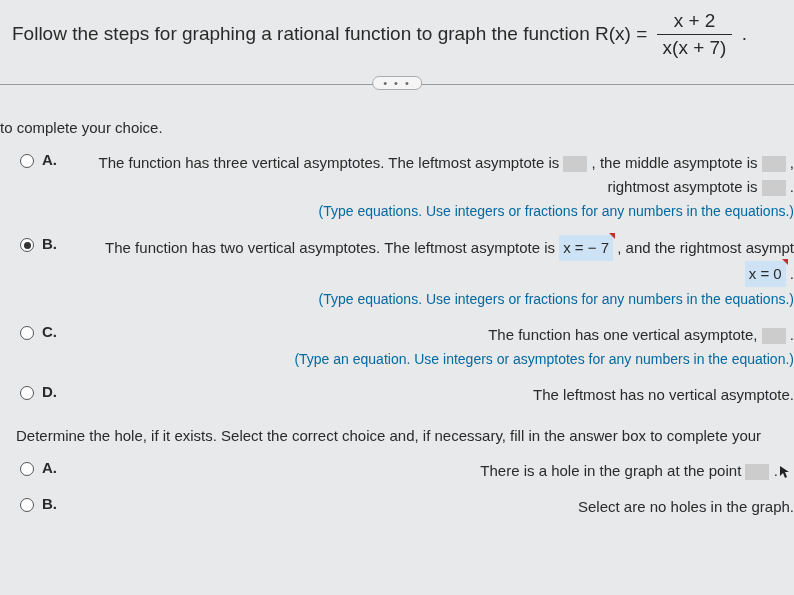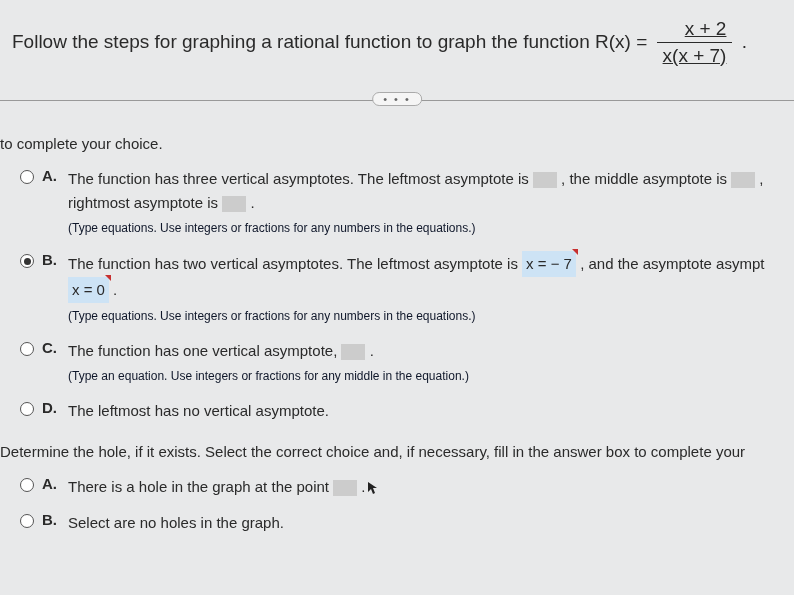--- a/index.html
+++ b/index.html
@@ -17,23 +17,22 @@
       overflow: hidden;
       padding: 10px 0 0 0;
     }
     .question-header {
       padding: 0 10px 15px 12px;
       font-size: 19px;
     }
     .fraction {
       display: inline-block;
       vertical-align: middle;
-      text-align: right;
-      margin: 8px 4px;
-      text-decoration: underline;
+      text-align: center;
+      margin: 0 4px;
     }
     .fraction .num {
       display: block;
       border-bottom: 1.5px solid #2a2a2a;
       padding: 0 6px 2px 6px;
     }
     .fraction .den {
       display: block;
       padding: 2px 6px 0 6px;
     }
@@ -93,20 +92,21 @@
       display: block;
     }
     .option-letter {
       font-weight: bold;
       margin-right: 8px;
       min-width: 18px;
     }
     .option-text {
       line-height: 1.6;
       flex: 1;
+      text-align: right;
     }
     .input-box {
       display: inline-block;
       background: #ccc;
       width: 24px;
       height: 16px;
       vertical-align: middle;
     }
     .input-filled {
       display: inline-block;
@@ -118,25 +118,25 @@
       content: '';
       position: absolute;
       top: -2px;
       right: -2px;
       width: 0;
       height: 0;
       border-left: 6px solid transparent;
       border-top: 6px solid #c73030;
     }
     .hint {
-      font-size: 12px;
-      color: #0f172a;
+      font-size: 14px;
+      color: #0369a1;
     }
     .second-question {
-      padding: 8px 0 15px 0;
+      padding: 8px 0 15px 16px;
     }
     .cursor-icon {
       display: inline-block;
       position: relative;
       top: 3px;
       left: -3px;
     }
     .cursor-icon svg {
       width: 12px;
       height: 14px;
@@ -177,35 +177,35 @@
       <span class="hint">(Type equations. Use integers or fractions for any numbers in the equations.)</span>
     </div>
   </div>
 
   <div class="option-row">
     <div class="radio selected"></div>
     <div class="option-letter">B.</div>
     <div class="option-text">
       <span>The function has two vertical asymptotes. The leftmost asymptote is </span>
       <span class="input-filled">x = − 7</span>
-      <span>, and the asymptote asympt</span><br>
+      <span>, and the rightmost asympt</span><br>
       <span class="input-filled">x = 0</span>
       <span>.</span><br>
       <span class="hint">(Type equations. Use integers or fractions for any numbers in the equations.)</span>
     </div>
   </div>
 
   <div class="option-row">
     <div class="radio"></div>
     <div class="option-letter">C.</div>
     <div class="option-text">
       <span>The function has one vertical asymptote, </span>
       <span class="input-box"></span>
       <span>.</span><br>
-      <span class="hint">(Type an equation. Use integers or fractions for any middle in the equation.)</span>
+      <span class="hint">(Type an equation. Use integers or asymptotes for any numbers in the equation.)</span>
     </div>
   </div>
 
   <div class="option-row">
     <div class="radio"></div>
     <div class="option-letter">D.</div>
     <div class="option-text">
       <span>The leftmost has no vertical asymptote.</span>
     </div>
   </div>

